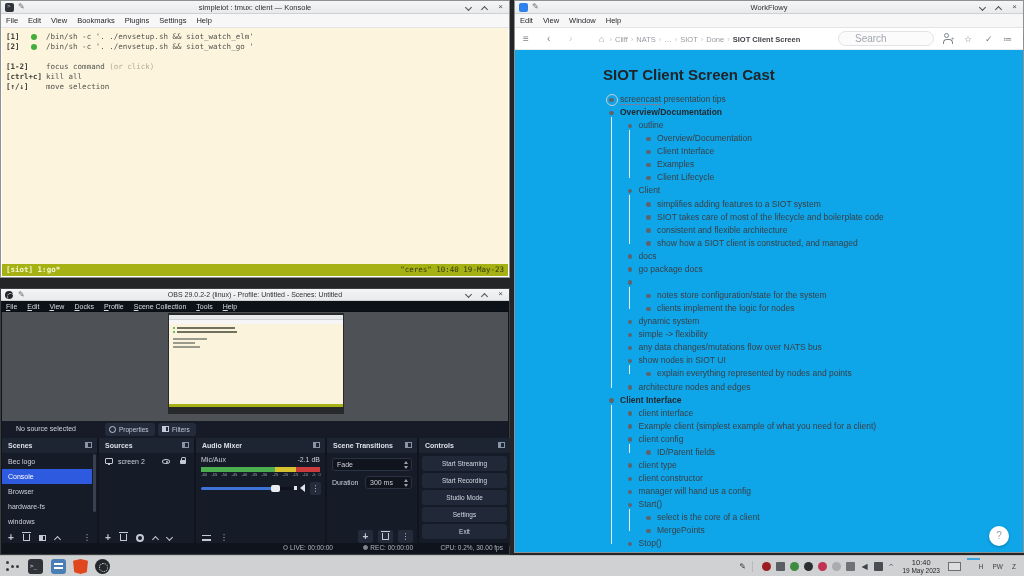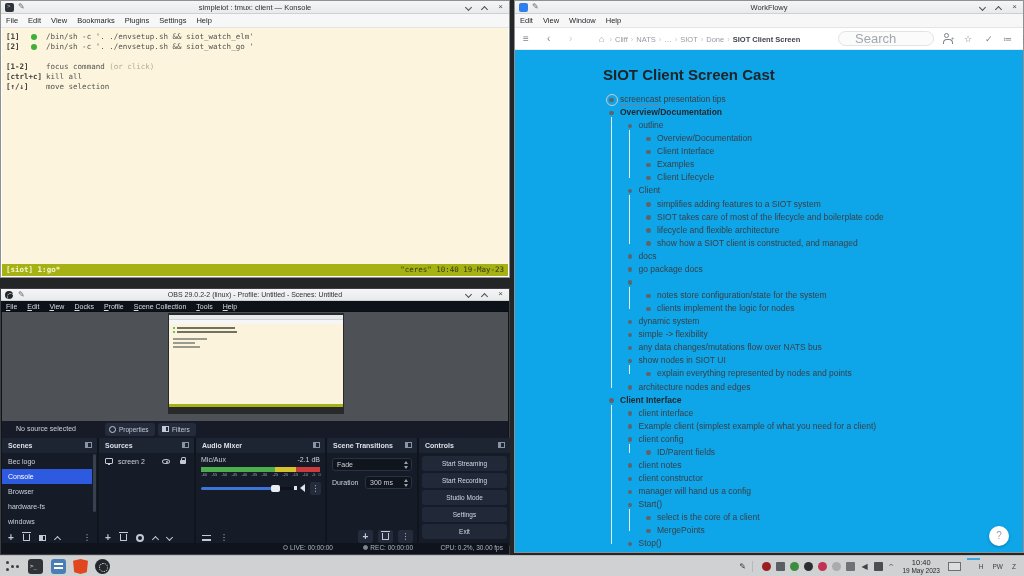--- a/index.html
+++ b/index.html
@@ -152,21 +152,21 @@
   #wf { left:514px; top:0; width:510px; height:553px; }
   #wf .appico { background:#2f80ed; }
   #wf-toolbar { position:absolute; left:0; right:0; top:27px; height:22px; background:#fff;
      border-bottom:1px solid #e9eaeb; }
   .wficon { position:absolute; top:4px; color:#7d838a; font-size:10px; line-height:14px; }
   #crumbs { position:absolute; left:84px; top:6px; font-size:7.5px; color:#969ba1; white-space:nowrap; }
   #crumbs .sep { color:#c6cacd; padding:0 3px; }
   #crumbs .crumb.last { color:#3f4348; font-weight:bold; }
   .i-home { display:inline-block; font-size:9px; color:#8a8f95; }
   .wf-search { position:absolute; left:323px; top:3px; width:96px; height:15px; border:1px solid #e1e3e6;
-     border-radius:8px; background:#fbfbfc; font-size:13px; color:#6b7075; padding-left:16px; outline:none;
+     border-radius:8px; background:#fbfbfc; font-size:10px; color:#6b7075; padding-left:16px; outline:none;
      font-family:"Liberation Sans", sans-serif; }
   .wf-search::placeholder { color:#a2a7ad; }
   .i-mag { position:absolute; left:329px; top:7px; width:5px; height:5px; border:1px solid #a2a7ad; border-radius:50%; }
   .i-mag::after { content:""; position:absolute; left:4px; top:4px; width:3px; height:1px; background:#a2a7ad; transform:rotate(45deg); }
   .i-person { position:absolute; width:5px; height:5px; border:1px solid #7d838a; border-radius:50%; left:2px; top:1px;}
   .i-person::after { content:""; position:absolute; left:-2px; top:5px; width:8px; height:4px;
      border:1px solid #7d838a; border-bottom:none; border-radius:4px 4px 0 0; }
   .i-person::before { content:"+"; position:absolute; left:6px; top:-3px; font-size:6px; color:#7d838a; }
   #wf-content { position:absolute; left:0; right:0; top:49px; bottom:0; background:#0ea5e9; overflow:hidden; }
   #page-title { position:absolute; left:88px; top:16px; font-size:15px; font-weight:bold; color:#202428; }
@@ -472,21 +472,21 @@
           <div class="orow" style="top: 147.56px;">
             <span class="bullet" style="left: 131px;"></span>
             <span class="btxt" style="left: 142px;">simplifies adding features to a SIOT system</span>
           </div>
           <div class="orow" style="top: 160.63px;">
             <span class="bullet" style="left: 131px;"></span>
             <span class="btxt" style="left: 142px;">SIOT takes care of most of the lifecycle and boilerplate code</span>
           </div>
           <div class="orow" style="top: 173.7px;">
             <span class="bullet" style="left: 131px;"></span>
-            <span class="btxt" style="left: 142px;">lifecycle and flexible architecture</span>
+            <span class="btxt" style="left: 142px;">consistent and flexible architecture</span>
           </div>
           <div class="orow" style="top: 186.77px;">
             <span class="bullet" style="left: 131px;"></span>
             <span class="btxt" style="left: 142px;">show how a SIOT client is constructed, and managed</span>
           </div>
           <div class="orow" style="top: 199.84px;">
             <span class="bullet" style="left: 112.5px;"></span>
             <span class="btxt" style="left: 123.5px;">docs</span>
           </div>
           <div class="orow" style="top: 212.91px;">
@@ -543,21 +543,21 @@
           <div class="orow" style="top: 382.82px;">
             <span class="bullet" style="left: 112.5px;"></span>
             <span class="btxt" style="left: 123.5px;">client config</span>
           </div>
           <div class="orow" style="top: 395.89px;">
             <span class="bullet" style="left: 131px;"></span>
             <span class="btxt" style="left: 142px;">ID/Parent fields</span>
           </div>
           <div class="orow" style="top: 408.96px;">
             <span class="bullet" style="left: 112.5px;"></span>
-            <span class="btxt" style="left: 123.5px;">client notes</span>
+            <span class="btxt" style="left: 123.5px;">client type</span>
           </div>
           <div class="orow" style="top: 422.03px;">
             <span class="bullet" style="left: 112.5px;"></span>
             <span class="btxt" style="left: 123.5px;">client constructor</span>
           </div>
           <div class="orow" style="top: 435.1px;">
             <span class="bullet" style="left: 112.5px;"></span>
             <span class="btxt" style="left: 123.5px;">manager will hand us a config</span>
           </div>
           <div class="orow" style="top: 448.17px;">

